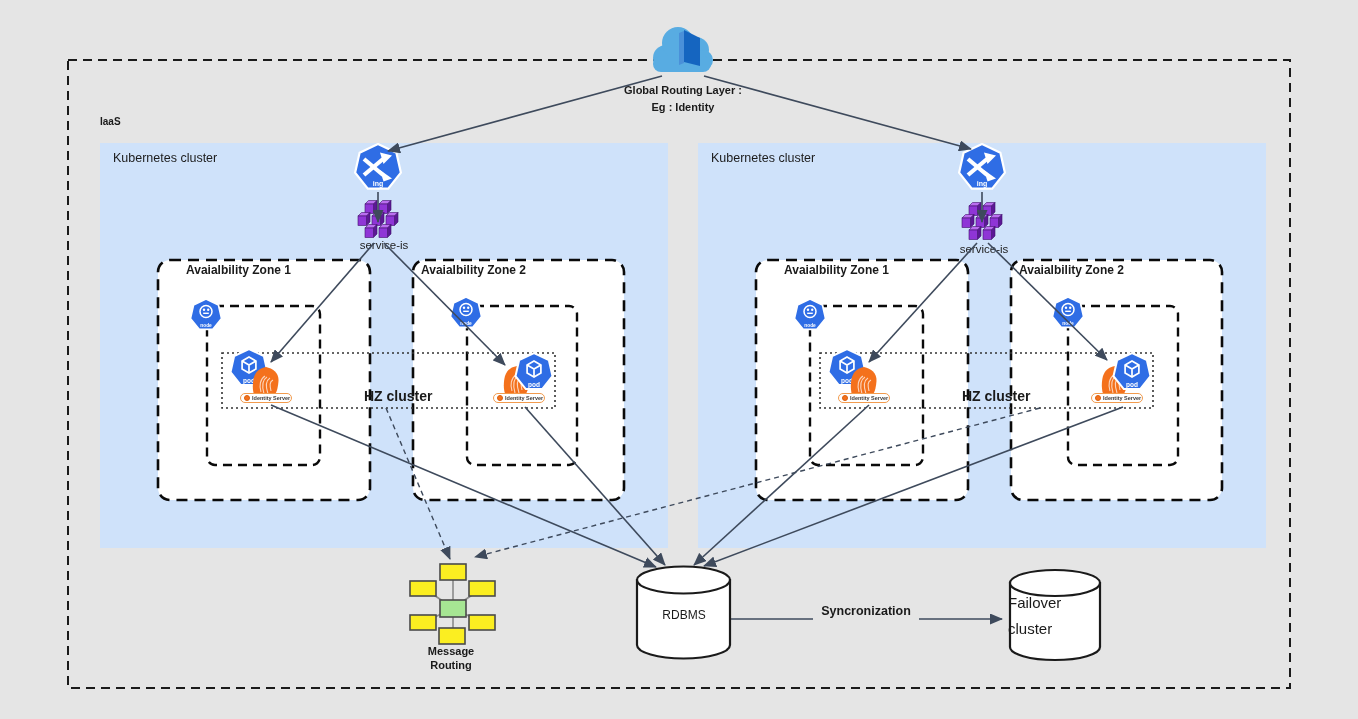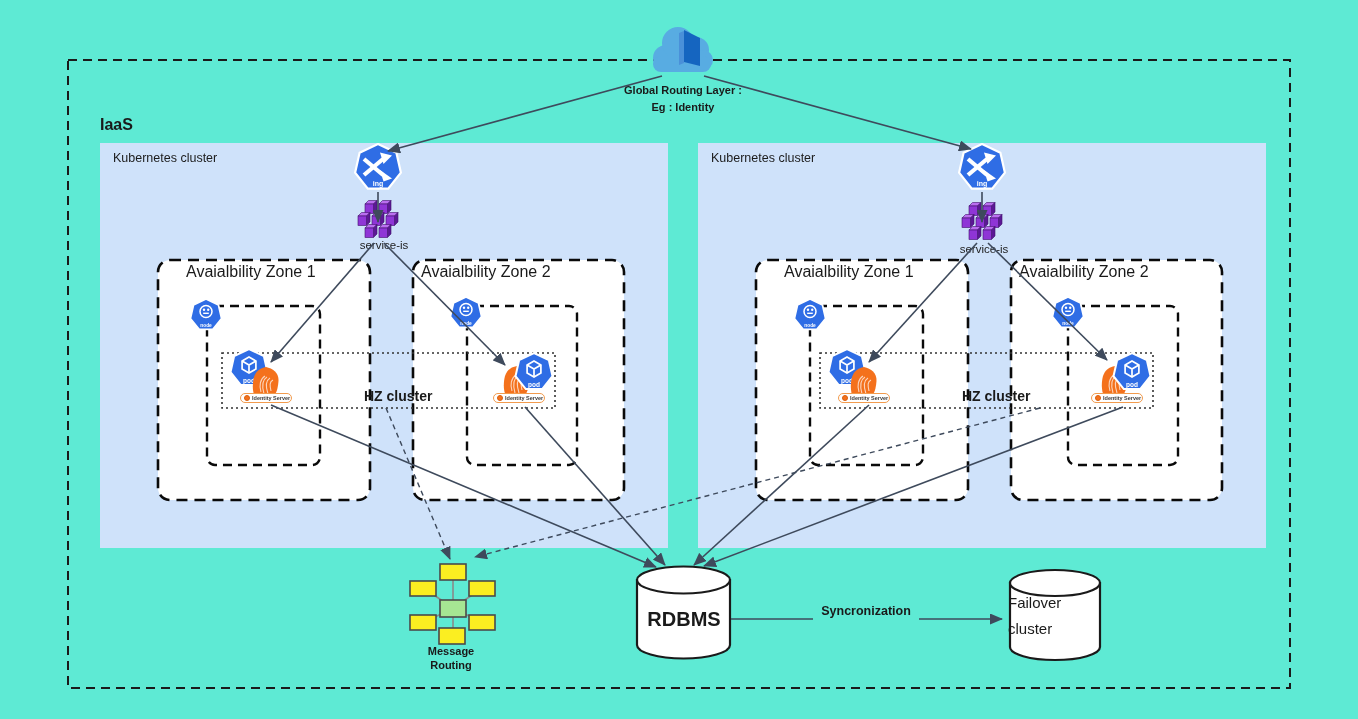--- a/index.html
+++ b/index.html
@@ -1,40 +1,40 @@
 <!DOCTYPE html>
 <html><head>
 <meta charset="utf-8">
 <style>
   html,body{margin:0;padding:0;background:#fff;}
   .canvas{
-    position:relative;width:1358px;height:719px;background:#5eead4;overflow:hidden;
+    position:relative;width:1358px;height:719px;background:#e5e5e5;overflow:hidden;
     font-family:"Liberation Sans", sans-serif;color:#1a1a1a;
   }
   svg{position:absolute;left:0;top:0;}
   #lines-layer{pointer-events:none;z-index:30;}
   #shapes-layer{z-index:10;}
   .lbl{position:absolute;z-index:20;color:#1a1a1a;white-space:nowrap;}
-  .lbl-iaas{left:100px;top:116px;font-size:16px;font-weight:700;}
+  .lbl-iaas{left:100px;top:116px;font-size:10px;font-weight:700;}
   .lbl-cluster-left{left:113px;top:151px;font-size:12.5px;color:#1c1c1c;}
   .lbl-cluster-right{left:711px;top:151px;font-size:12.5px;color:#1c1c1c;}
   .lbl-service{width:100px;text-align:center;font-size:11.5px;font-weight:500;color:#222;}
   .lbl-service-left{left:334px;top:239px;}
   .lbl-service-right{left:934px;top:243px;}
-  .lbl-az{font-size:16px;font-weight:400;}
+  .lbl-az{font-size:12px;font-weight:700;}
   .lbl-az-l1{left:186px;top:263px;}
   .lbl-az-l2{left:421px;top:263px;}
   .lbl-az-r1{left:784px;top:263px;}
   .lbl-az-r2{left:1019px;top:263px;}
   .lbl-hz{font-size:14px;font-weight:700;}
   .lbl-hz-left{left:364px;top:388px;}
   .lbl-hz-right{left:962px;top:388px;}
   .lbl-cloud{left:583px;top:82px;width:200px;text-align:center;font-size:11px;font-weight:600;line-height:17px;}
   .lbl-mb{left:401px;top:644px;width:100px;text-align:center;font-size:11px;font-weight:700;line-height:14px;}
-  .lbl-rdbms{left:637px;top:608px;width:94px;text-align:center;font-size:20px;font-weight:700;}
+  .lbl-rdbms{left:637px;top:608px;width:94px;text-align:center;font-size:12px;font-weight:400;}
   .lbl-sync{left:808px;top:604px;width:116px;text-align:center;font-size:12.5px;font-weight:700;}
   .lbl-failover{left:1008px;top:590px;width:94px;text-align:left;font-size:15px;line-height:26px;}
   .pill{
     position:absolute;z-index:22;height:10px;width:52px;
     border:1px solid #f29b4d;border-radius:6px;background:#fff;
     display:flex;align-items:center;gap:2px;padding:0 3px;box-sizing:border-box;
   }
   .pill-dot{width:6px;height:6px;border-radius:50%;background:#f4711c;border:1px solid #d95f0e;box-sizing:border-box;flex:0 0 auto;}
   .pill-text{font-size:5.5px;font-weight:700;color:#3a3a3a;white-space:nowrap;}
 </style>

